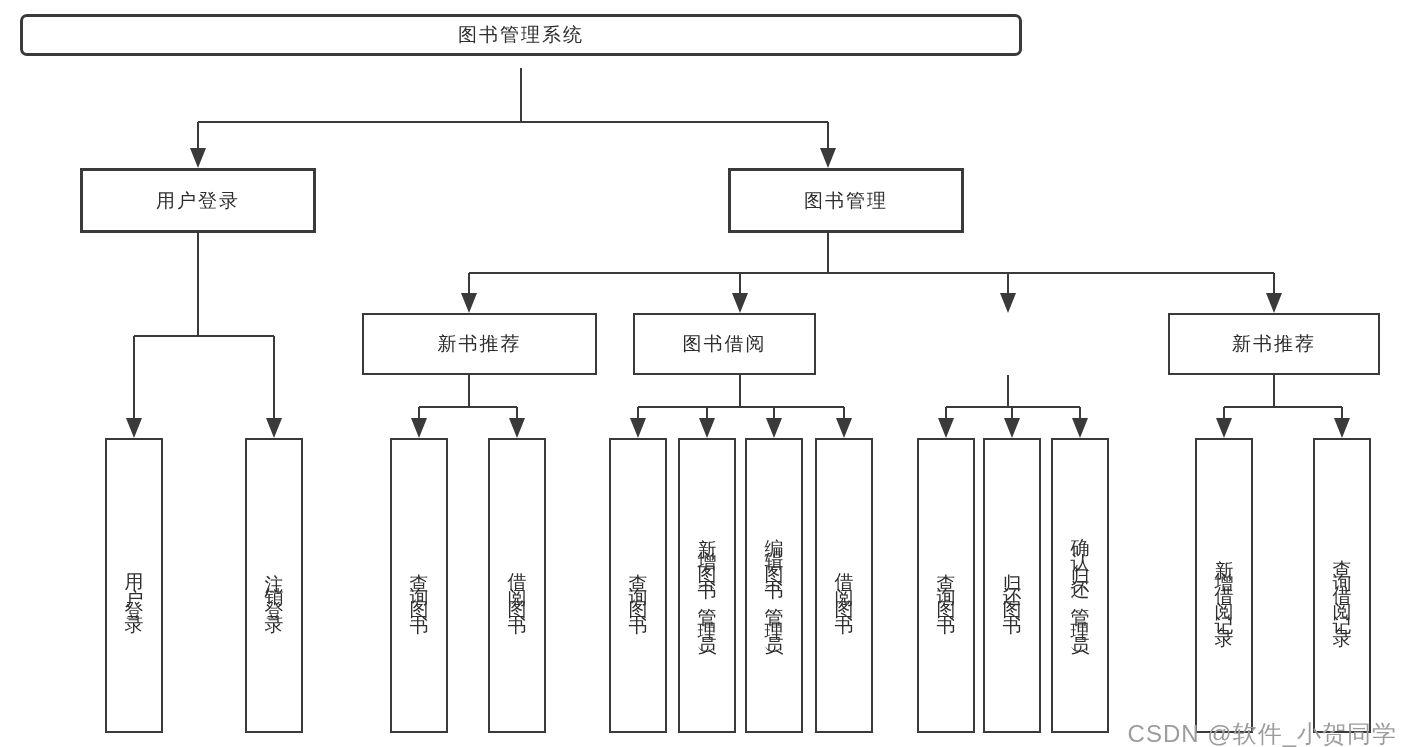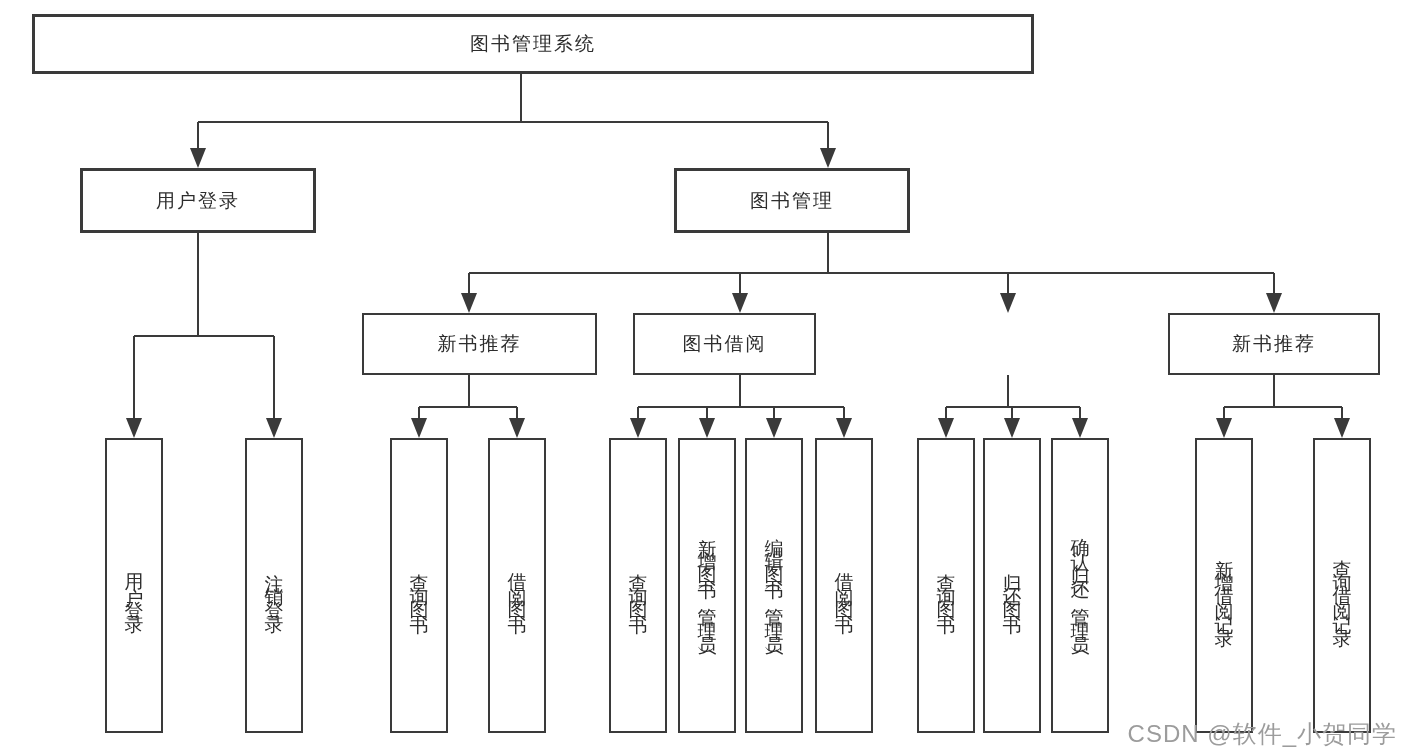--- a/index.html
+++ b/index.html
@@ -23,21 +23,21 @@
     border: 2px solid #3a3a3a;
     display: flex;
     align-items: center;
     justify-content: center;
     color: #2d2d2d;
     font-size: 19px;
     letter-spacing: 2px;
     z-index: 2;
   }
   .node.bold-border { border-width: 3px; }
-  .node.root  { left: 32px;  top: 14px;  width: 1002px; height: 60px; }
+  .node.root  { left: 20px;  top: 14px;  width: 1002px; height: 42px; border-radius: 7px; }
   .node.lvl2  { top: 168px;  width: 236px; height: 65px; }
   .node.lvl3  { top: 313px;  height: 62px; }
   .node.leaf  { top: 438px;  width: 58px; height: 295px; }
   .leaf span {
     writing-mode: vertical-rl;
     text-orientation: mixed;
     letter-spacing: 14px;
     white-space: nowrap;
   }
   #watermark {
@@ -133,21 +133,21 @@
     </g>
   </svg>
 
   <div class="node root bold-border">
     <span>图书管理系统</span>
   </div>
 
   <div class="node lvl2 bold-border" style="left:80px;">
     <span>用户登录</span>
   </div>
-  <div class="node lvl2 bold-border" style="left:674px;">
+  <div class="node lvl2 bold-border" style="left:728px;">
     <span>图书管理</span>
   </div>
 
   <div class="node lvl3" style="left:362px;width:235px;">
     <span>新书推荐</span>
   </div>
   <div class="node lvl3" style="left:633px;width:183px;">
     <span>图书借阅</span>
   </div>
   <div class="node lvl3" style="left:1168px;width:212px;">

